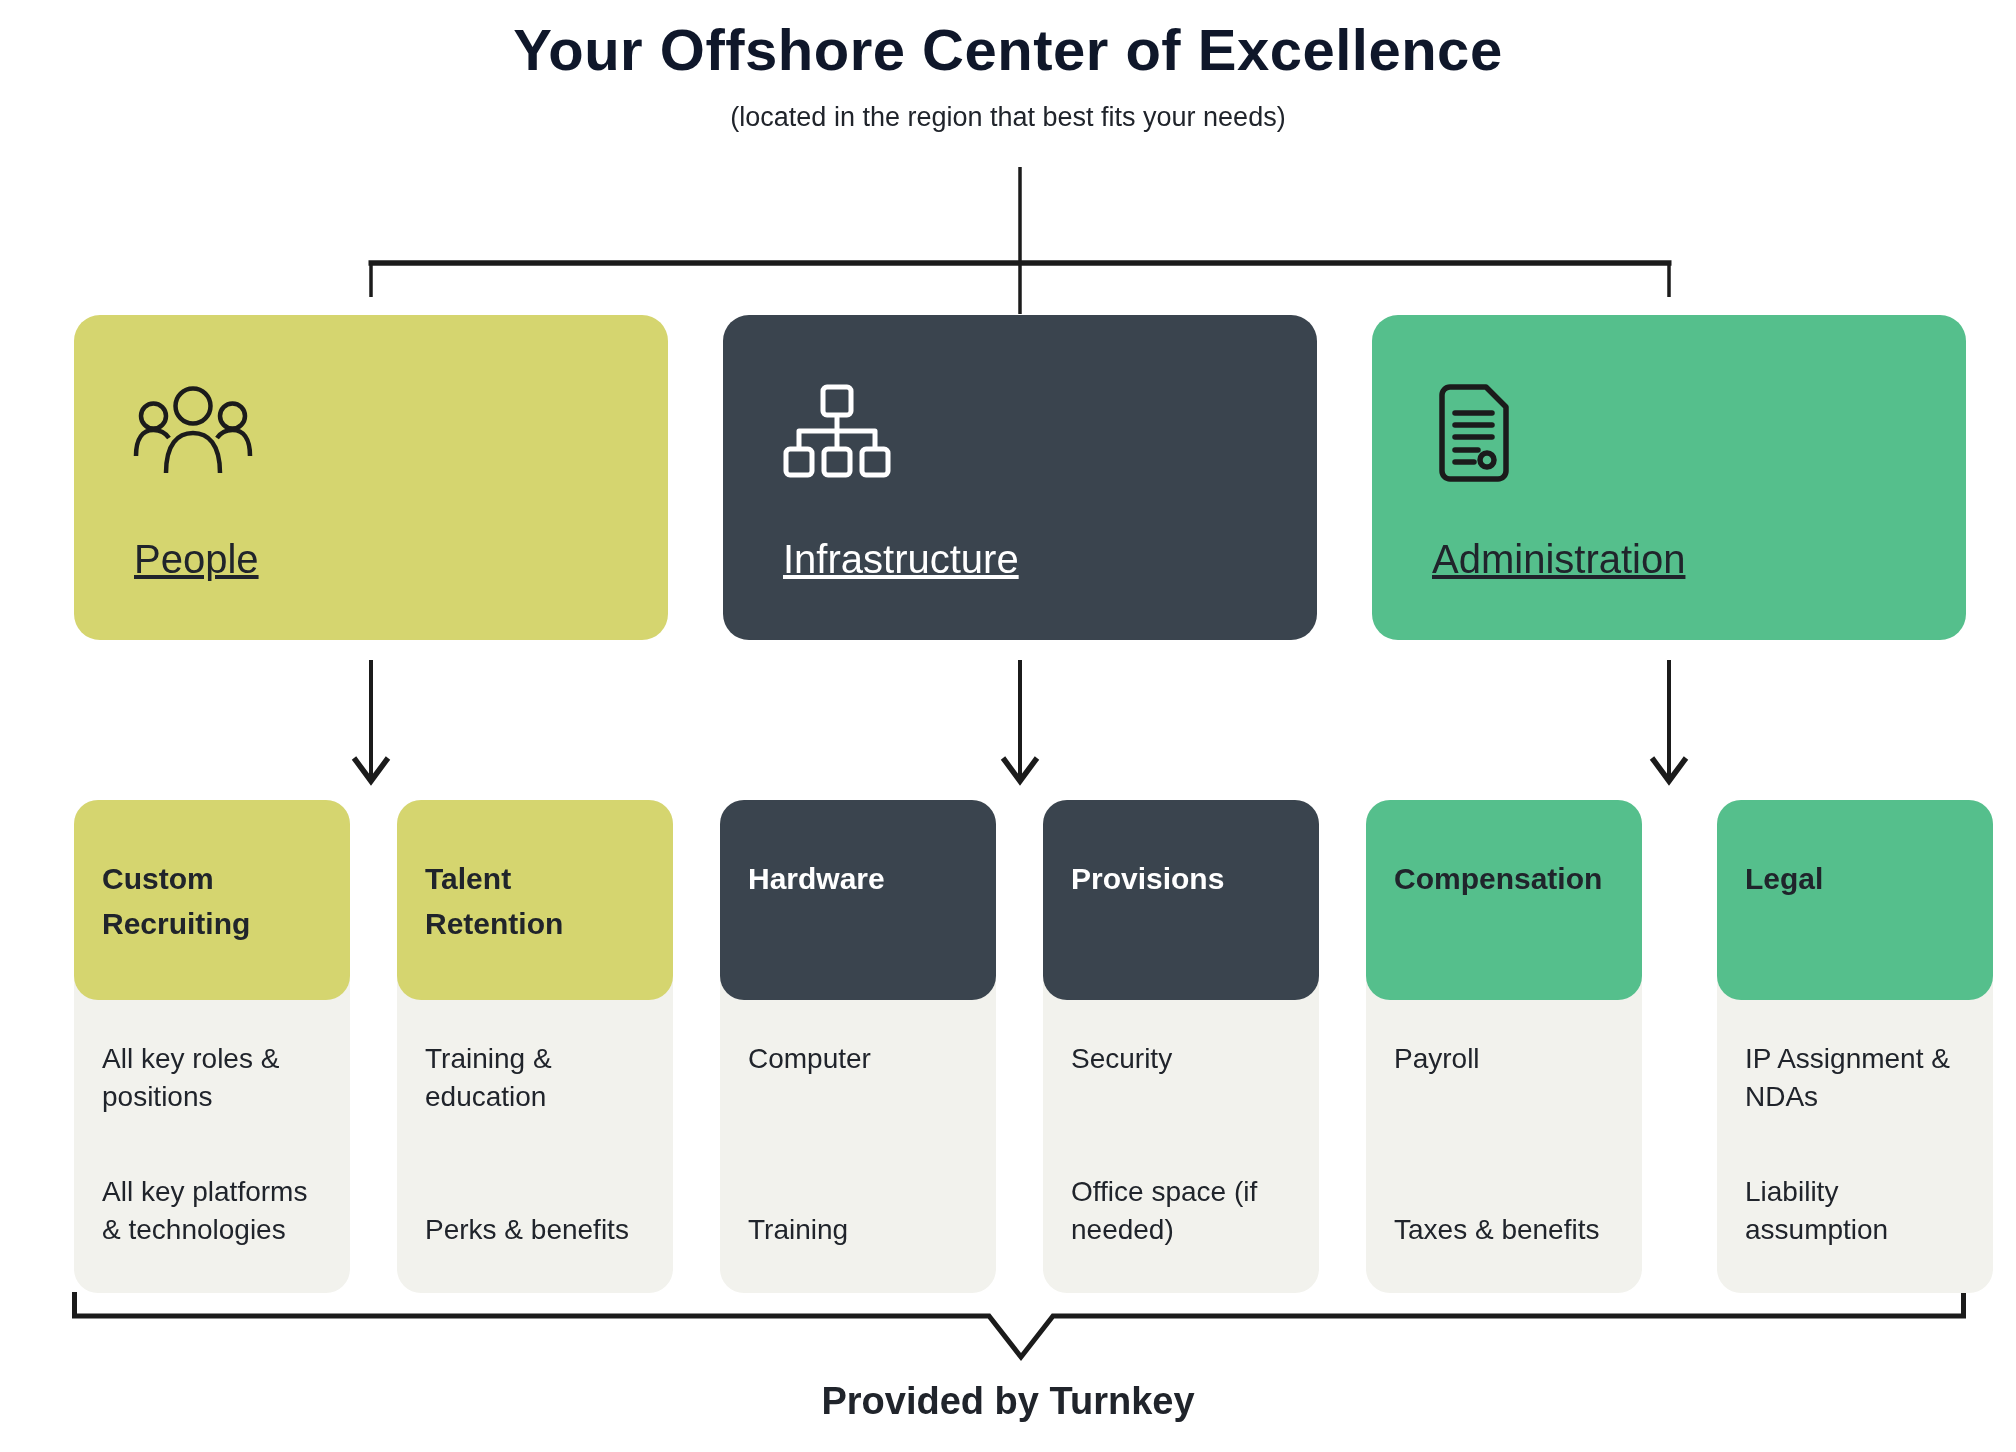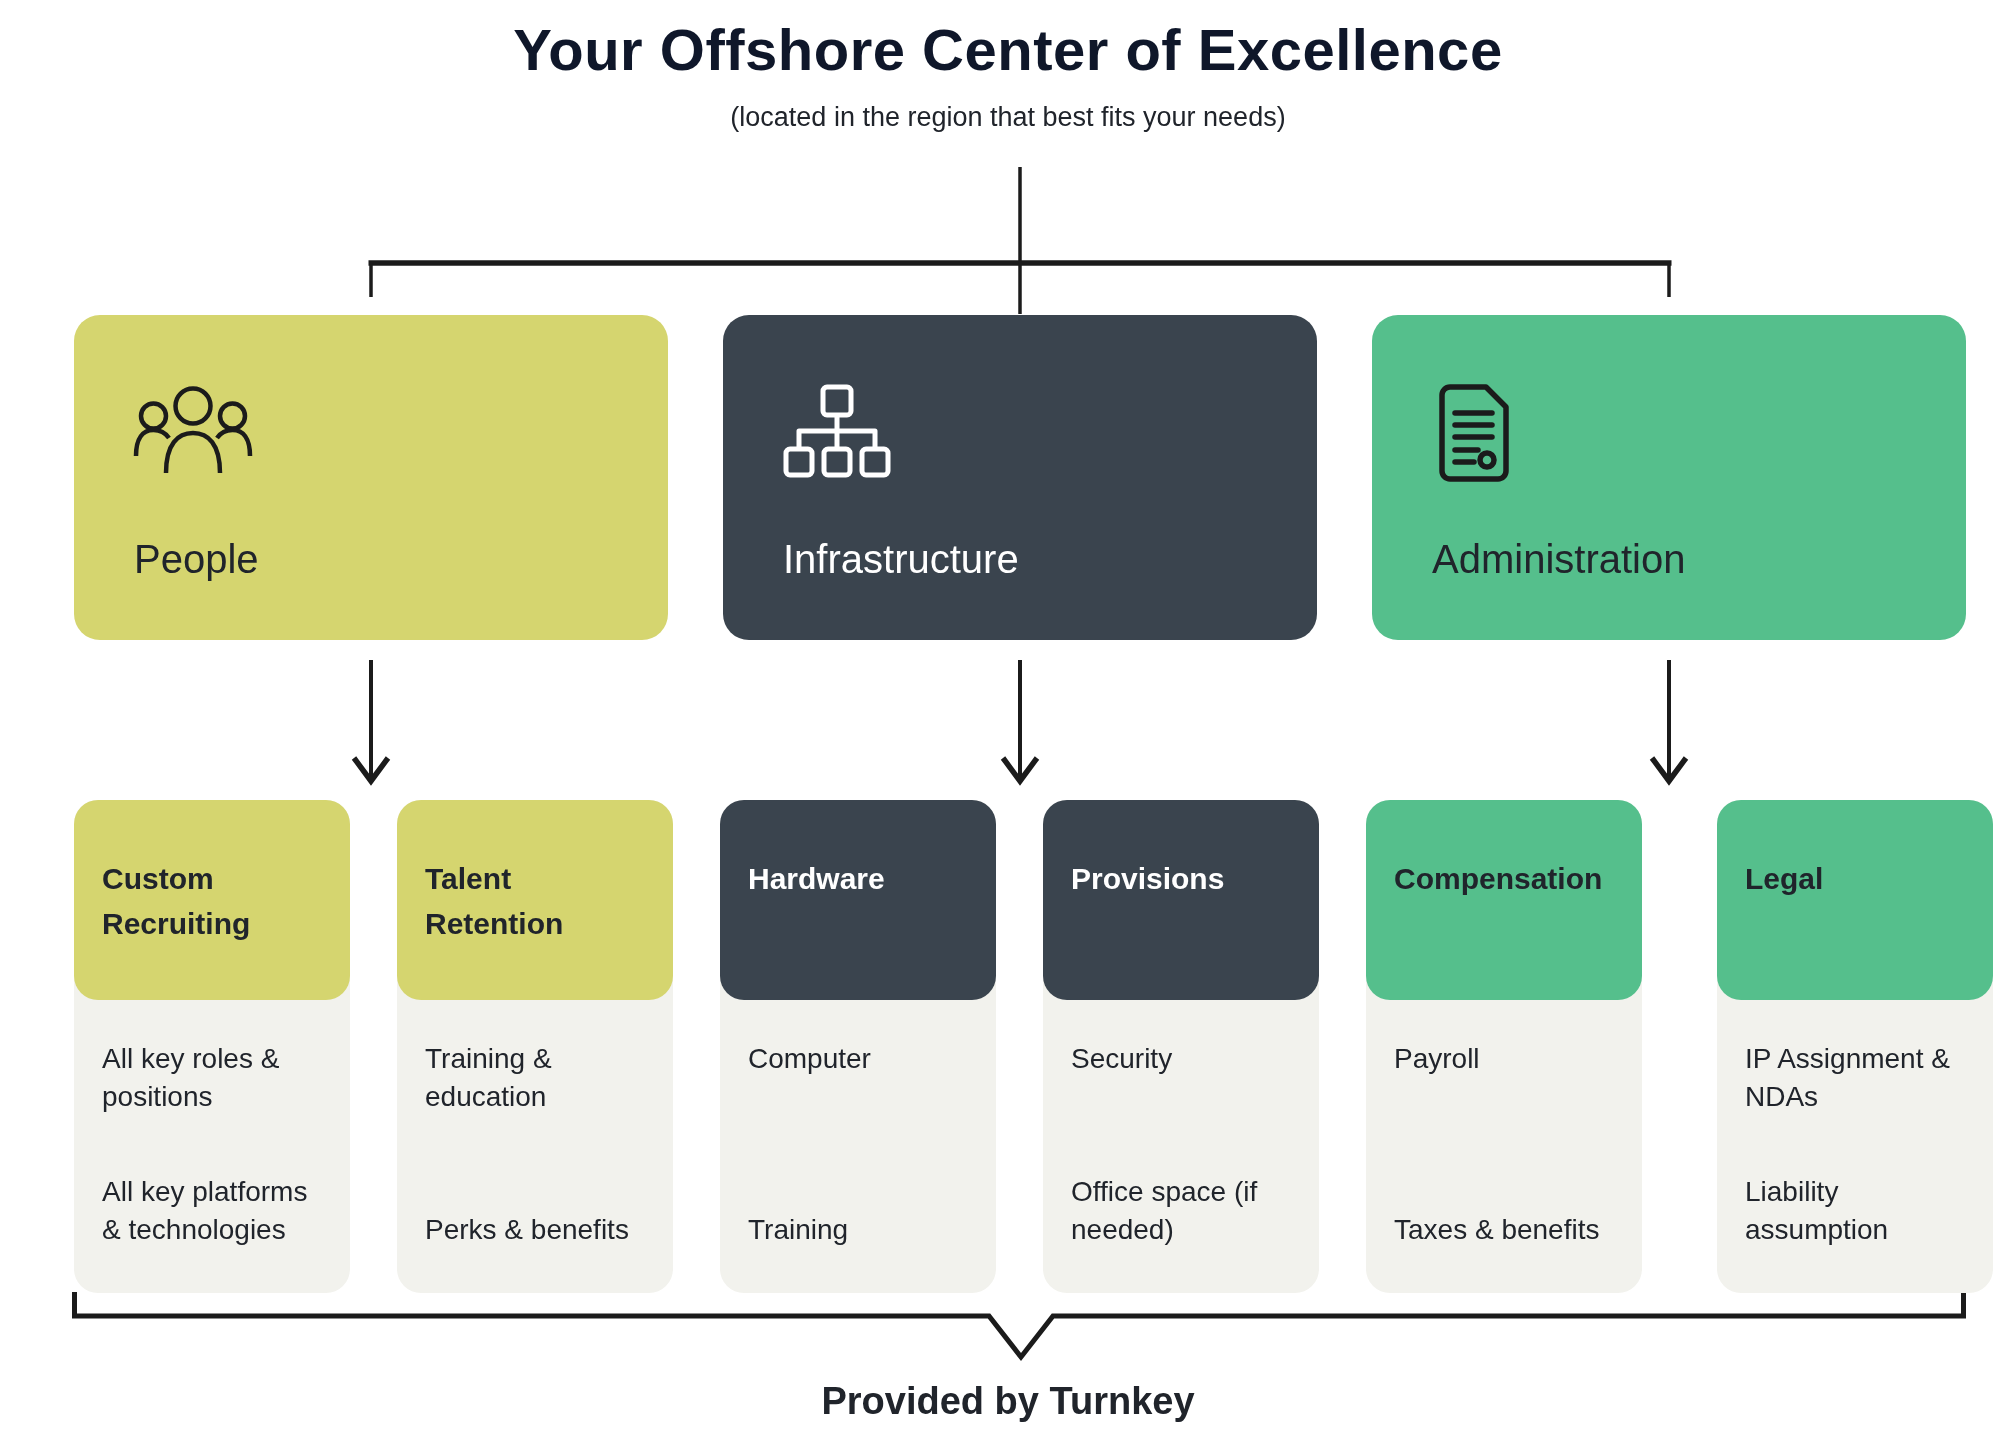--- a/index.html
+++ b/index.html
@@ -17,21 +17,21 @@
   }
   svg.overlay{position:absolute;left:0;top:0;width:2016px;height:1452px;pointer-events:none;}
   .pillar{
     position:absolute;top:315px;height:325px;width:594px;border-radius:26px;
   }
   .pillar.yellow{background:#D5D56F;}
   .pillar.dark{background:#3A444E;}
   .pillar.green{background:#55BF8C;}
   .pillar .icon{position:absolute;left:58px;top:68px;}
   .pillar .plabel{
-    position:absolute;left:60px;bottom:58px;font-size:40px;font-weight:500;
+    position:absolute;left:60px;bottom:58px;font-size:40px;font-weight:500;text-decoration:underline;
   }
   .plabel.light{color:#ffffff;}
   .plabel.dark-t{color:#20242B;}
   .card{
     position:absolute;top:800px;width:276px;height:493px;
   }
   .card .body{
     position:absolute;left:0;top:0;width:100%;height:100%;
     background:#F2F2ED;border-radius:24px;
   }

